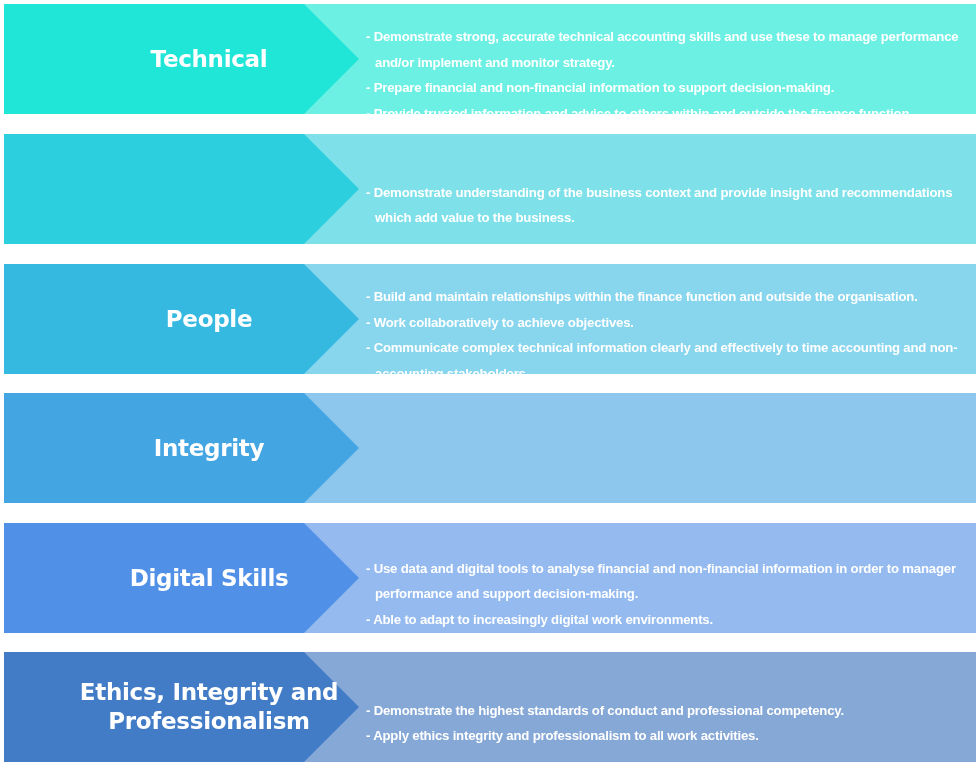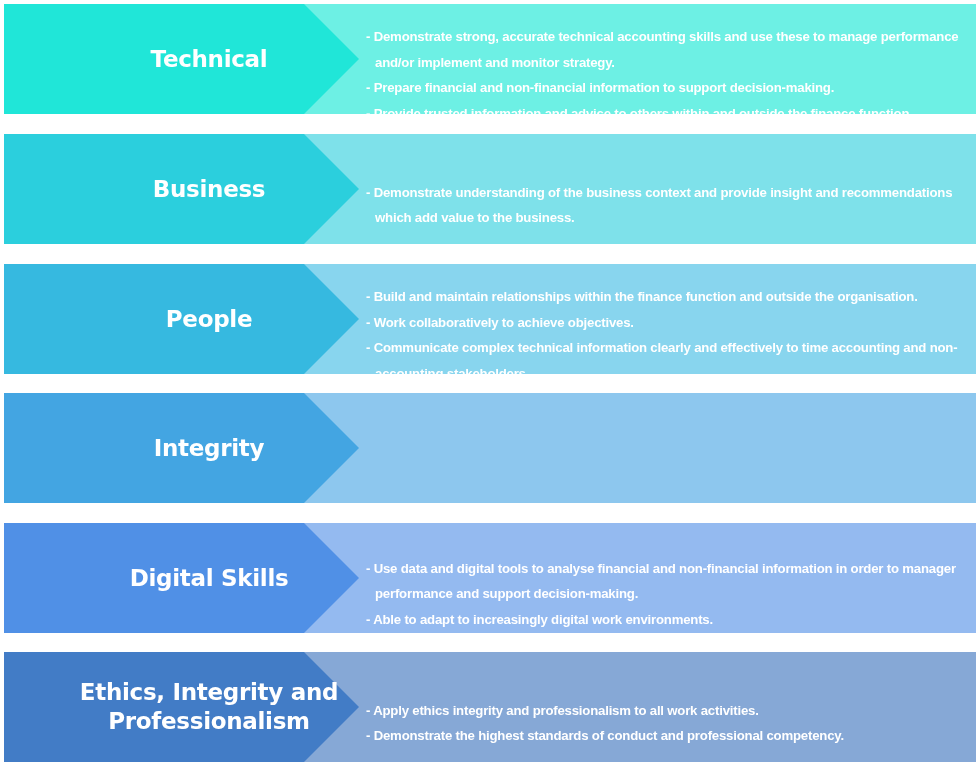--- a/index.html
+++ b/index.html
@@ -39,21 +39,20 @@
     <div class="desc">
       <div class="bullet">- Demonstrate strong, accurate technical accounting skills and use these to manage performance and/or implement and monitor strategy.</div>
       <div class="bullet">- Prepare financial and non-financial information to support decision-making.</div>
       <div class="bullet">- Provide trusted information and advice to others within and outside the finance function.</div>
     </div>
   </div>
 
   <div class="row" style="top:134px">
     <div class="light" style="background: rgb(126, 225, 234);"></div>
     <div class="dark" style="background: rgb(43, 207, 221);"></div>
-    <div class="title">Business</div>
     <div class="desc">
       <div class="bullet">- Demonstrate understanding of the business context and provide insight and recommendations which add value to the business.</div>
     </div>
   </div>
 
   <div class="row" style="top:264px">
     <div class="light" style="background: rgb(136, 213, 238);"></div>
     <div class="dark" style="background: rgb(54, 185, 224);"></div>
     <div class="title">People</div>
     <div class="desc">
@@ -79,17 +78,17 @@
       <div class="bullet">- Use data and digital tools to analyse financial and non-financial information in order to manager performance and support decision-making.</div>
       <div class="bullet">- Able to adapt to increasingly digital work environments.</div>
     </div>
   </div>
 
   <div class="row" style="top:652px">
     <div class="light" style="background: rgb(134, 168, 214);"></div>
     <div class="dark" style="background: rgb(66, 124, 198);"></div>
     <div class="title" style="padding:16px 6px;box-sizing:border-box;">Ethics, Integrity and Professionalism</div>
     <div class="desc">
+      <div class="bullet">- Demonstrate the highest standards of conduct and professional competency.</div>
       <div class="bullet">- Apply ethics integrity and professionalism to all work activities.</div>
-      <div class="bullet">- Demonstrate the highest standards of conduct and professional competency.</div>
     </div>
   </div>
 </div>
 
 </body></html>

